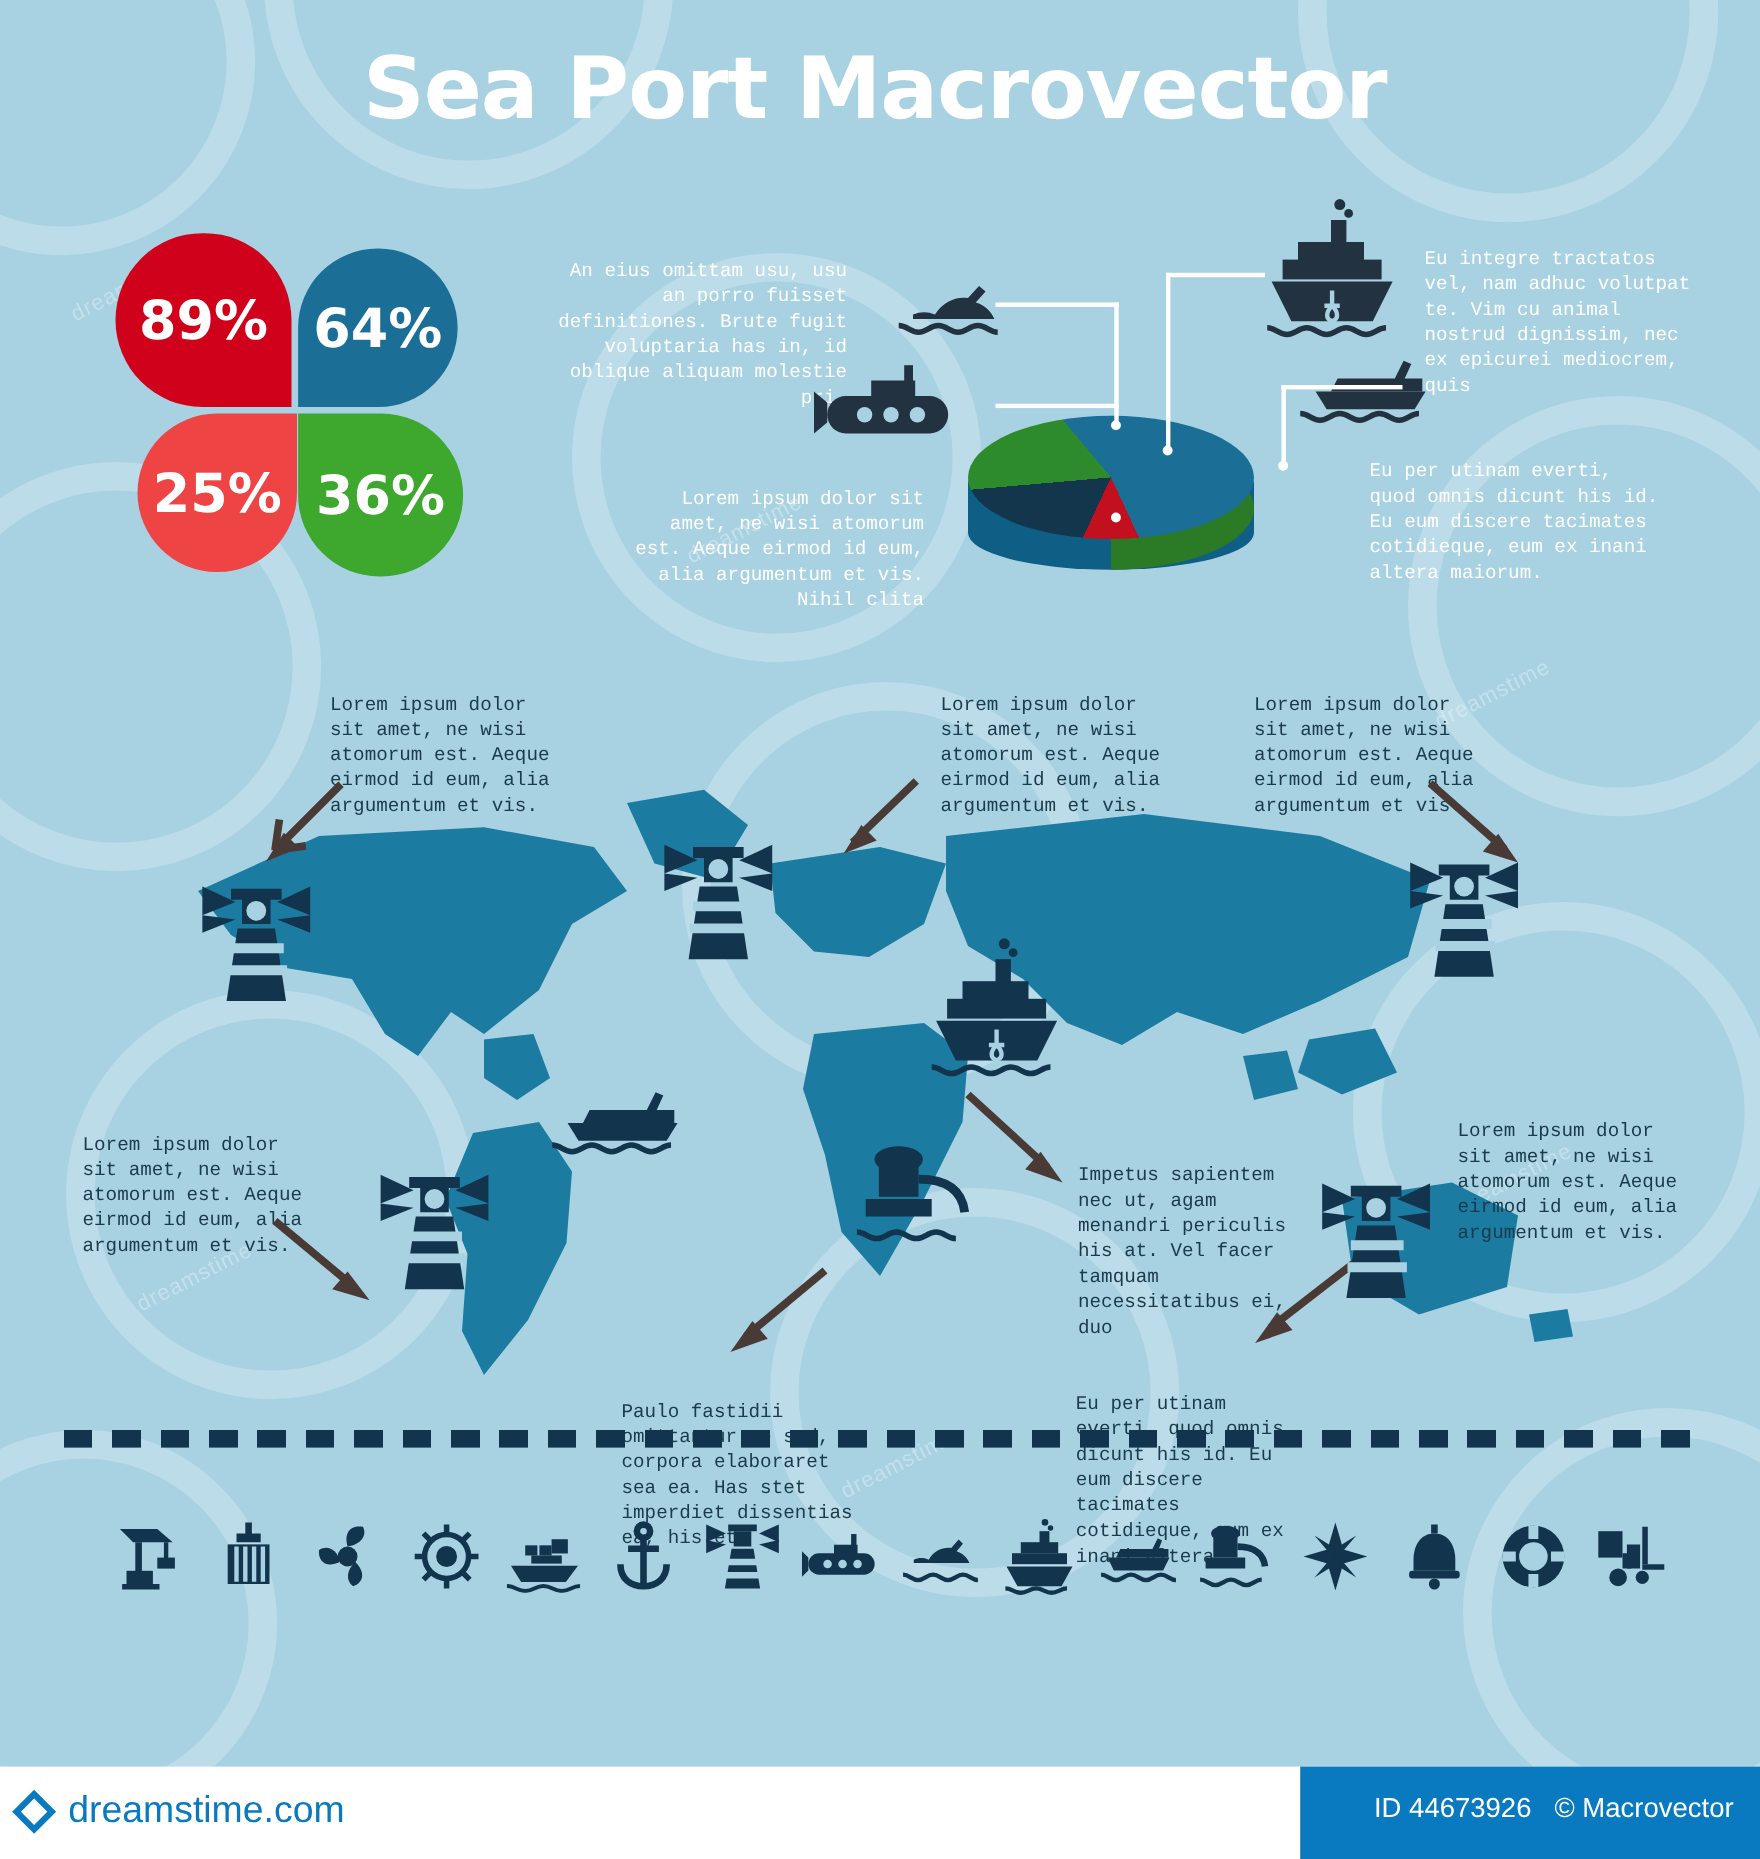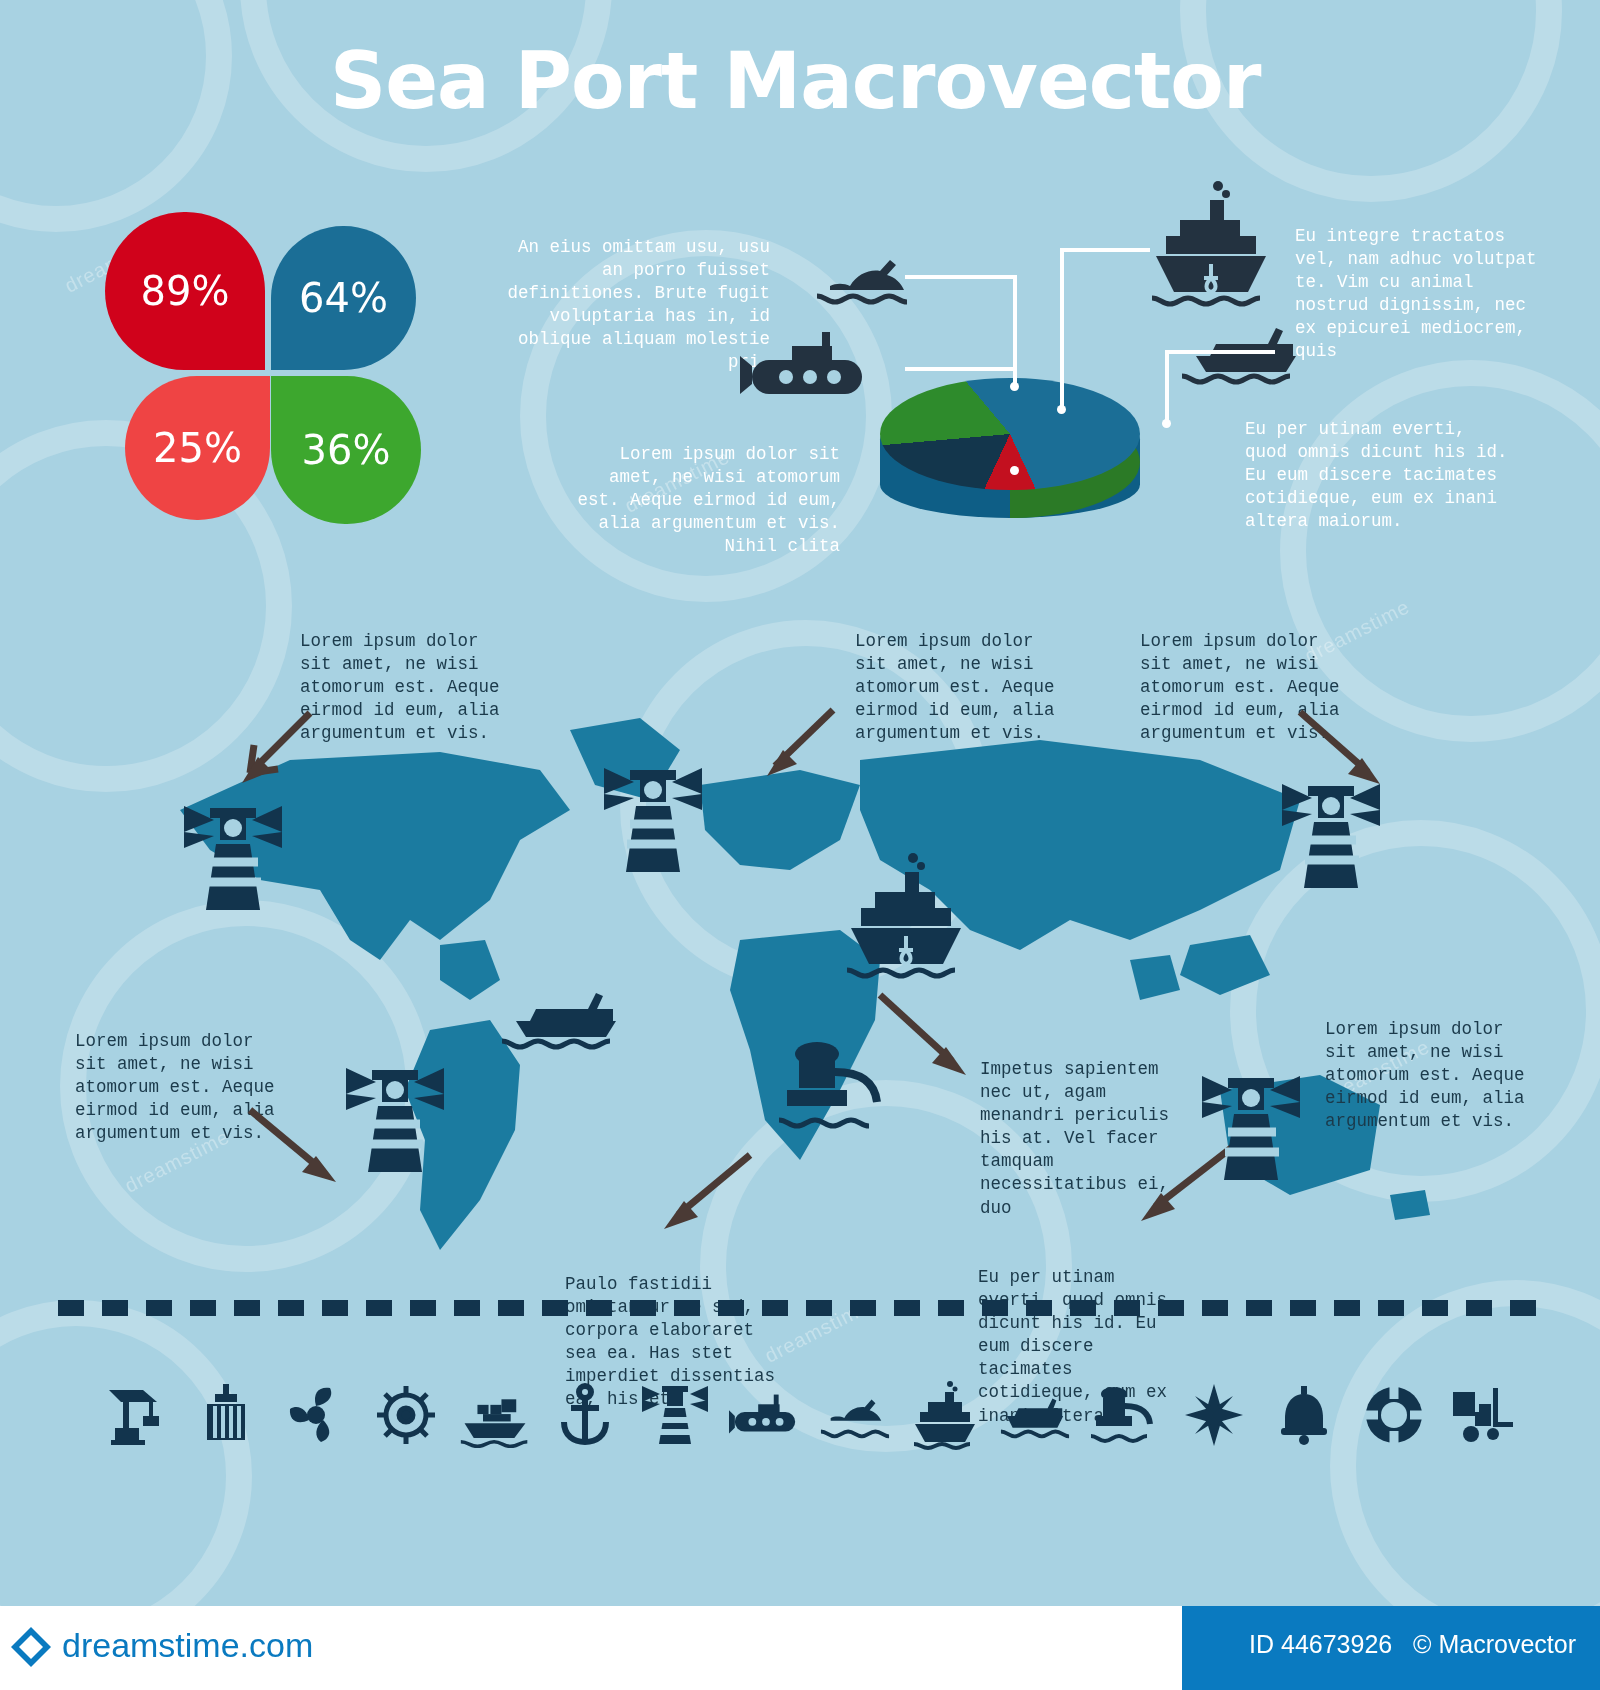--- a/index.html
+++ b/index.html
@@ -18,21 +18,21 @@
   .title{
     position:absolute;left:330px;top:36px;
     font-size:78px;font-weight:bold;color:#ffffff;
     font-family:"DejaVu Sans", sans-serif;
     letter-spacing:-1px;
   }
 
   
   .petals{position:absolute;left:105px;top:212px;width:330px;height:325px;}
   .petal{position:absolute;width:160px;height:158px;display:flex;align-items:center;justify-content:center;}
-  .petal span{color:#fff;font-size:40px;font-weight:normal;}
+  .petal span{color:#fff;font-size:49px;font-weight:bold;}
   .p-tl{left:0;top:0;background:#d0021b;border-radius:80px 80px 0 80px;}
   .p-tr{left:166px;top:14px;width:145px;height:144px;background:#1b6e96;border-radius:72px 72px 72px 0;}
   .p-bl{left:20px;top:164px;width:145px;height:144px;background:#ef4444;border-radius:72px 0 72px 72px;}
   .p-br{left:166px;top:164px;width:150px;height:148px;background:#3da72e;border-radius:0 75px 75px 75px;}
 
   
   .txt{position:absolute;color:#ffffff;font-size:17.5px;line-height:1.32;font-family:Liberation Mono, monospace;margin-top:18px;}
   .txt.dark{color:#1b3a4b;}
   .txt.r{text-align:right;}
 

